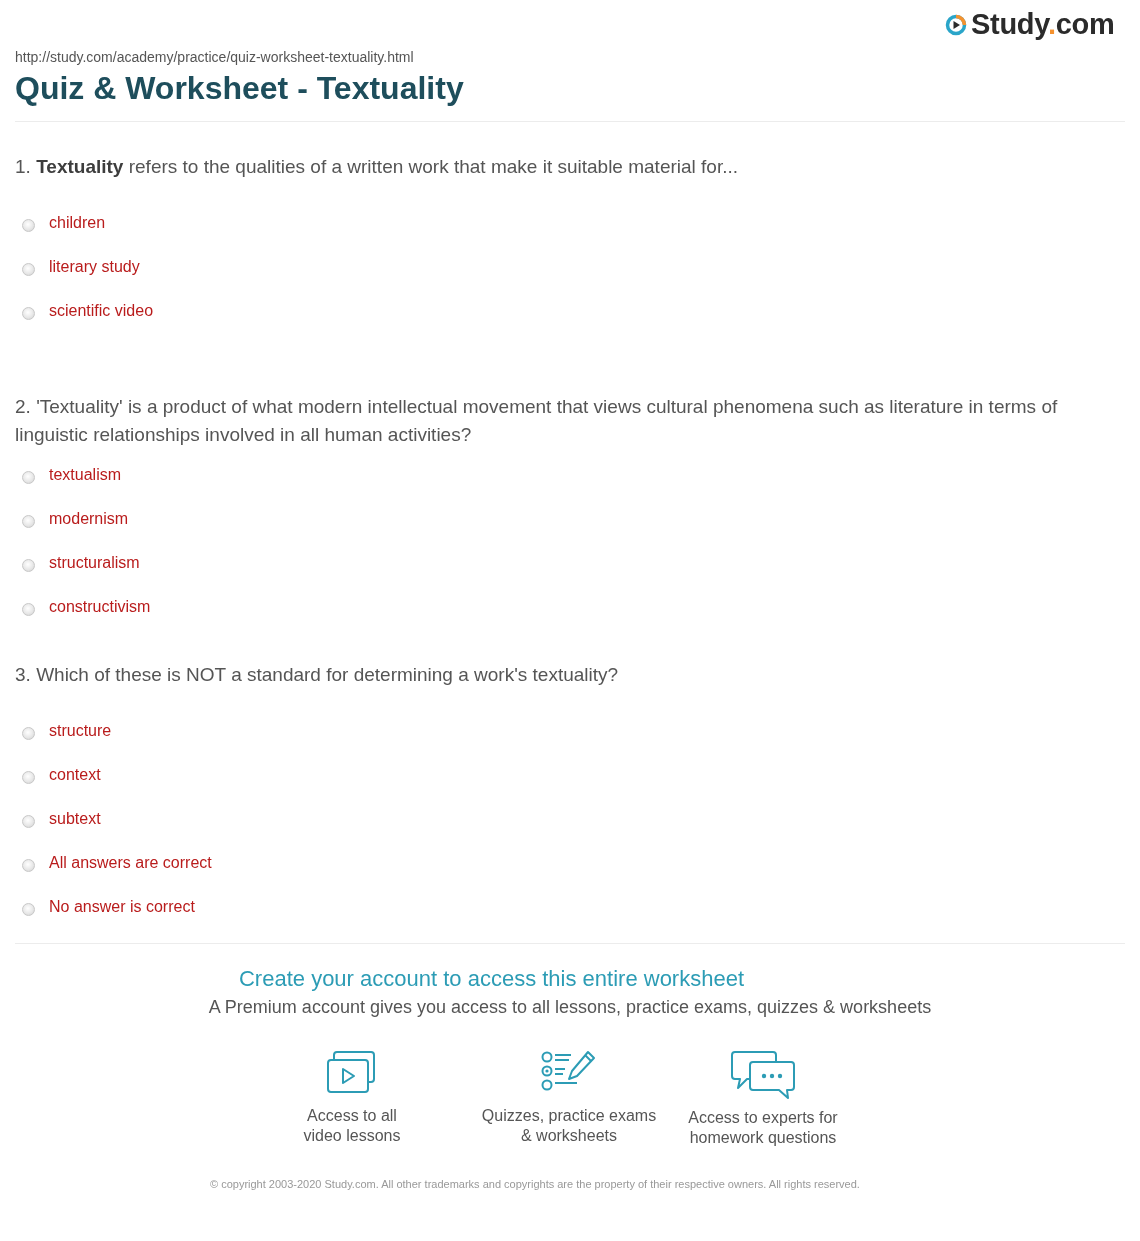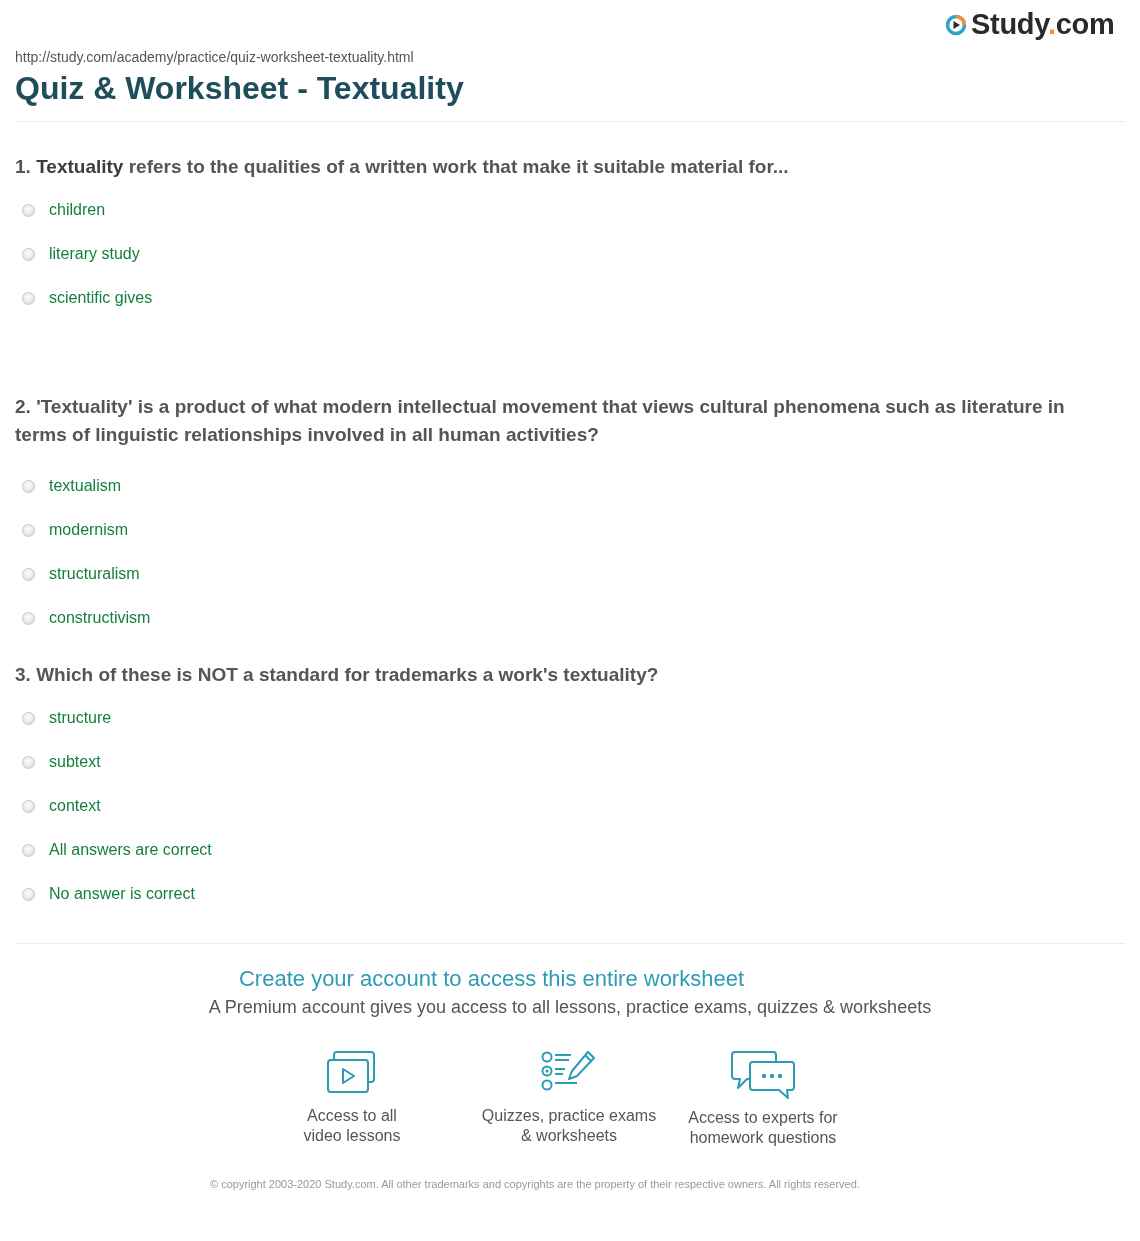--- a/index.html
+++ b/index.html
@@ -4,24 +4,24 @@
 <style>
   html, body { margin:0; padding:0; background:#ffffff; }
   body { width:1140px; height:1241px; position:relative; font-family:"Liberation Sans", "DejaVu Sans", sans-serif; color:#4a4a4a; overflow:hidden; }
   .url { position:absolute; left:15px; top:11px; font-size:14px; color:#555;margin-top:38px; }
   .logo { position:absolute; left:945px; top:8px; display:flex; align-items:center; }
   .logo-mark { width:22px; height:22px; margin-right:4px; }
   .logo-text { font-size:29px; font-weight:bold; color:#2b2b2b; letter-spacing:-0.3px; }
   .logo-text .dot { color:#f5922f; }
   .title { position:absolute; left:15px; top:70px; font-size:32px; font-weight:bold; color:#1e4e5c; margin:0; }
   .rule { position:absolute; left:15px; right:15px; height:1px; background:#ececec; }
-  .question { position:absolute; left:15px; width:1080px; font-size:19px; font-weight:bold; color:#555; line-height:28px; margin:0; }
+  .question { position:absolute; left:15px; width:1080px; font-size:19px; font-weight:normal; color:#555; line-height:28px; margin:0; }
   .question b { color:#3d3d3d; }
   .options { position:absolute; left:22px; }
-  .option { display:flex; align-items:center; height:44px; font-size:16px; color:#15803d; cursor:pointer; }
+  .option { display:flex; align-items:flex-end; height:44px; font-size:16px; color:#b91c1c; cursor:pointer; }
   .radio { width:11px; height:11px; border-radius:50%; border:1px solid #c8c8c8; background:radial-gradient(circle at 45% 40%, #ffffff 0%, #e8e8e8 55%, #cfcfcf 100%); margin-right:14px; flex:none; }
   .cta-title { position:absolute; left:0; width:983px; top:966px; text-align:center; font-size:22px; color:#2c9cb5; font-weight:normal; }
   .cta-sub { position:absolute; left:0; width:1140px; top:997px; text-align:center; font-size:18px; color:#555; }
   .feature { position:absolute; width:200px; text-align:center; top:1050px; }
   .feature svg { display:block; margin:0 auto; }
   .feature-text { margin-top:12px; font-size:16px; line-height:20px; color:#555; }
   .copyright { position:absolute; left:210px; width:720px; top:1176px; font-size:11px; line-height:17px; color:#999; }
 </style>
 </head>
 <body>
@@ -49,63 +49,63 @@
   <div class="option">
       <span class="radio"></span>
       <span>children</span>
     </div>
   <div class="option">
       <span class="radio"></span>
       <span>literary study</span>
     </div>
   <div class="option">
       <span class="radio"></span>
-      <span>scientific gives</span>
+      <span>scientific video</span>
     </div>
 </div>
 
 <p class="question" style="top:393px">
   <span>2.</span>
   <span>'Textuality' is a product of what modern intellectual movement that views cultural phenomena such as literature in terms of linguistic relationships involved in all human activities?</span>
 </p>
-<div class="options" style="top:464px">
+<div class="options" style="top:440px">
   <div class="option">
       <span class="radio"></span>
       <span>textualism</span>
     </div>
   <div class="option">
       <span class="radio"></span>
       <span>modernism</span>
     </div>
   <div class="option">
       <span class="radio"></span>
       <span>structuralism</span>
     </div>
   <div class="option">
       <span class="radio"></span>
       <span>constructivism</span>
     </div>
 </div>
 
 <p class="question" style="top:661px">
   <span>3.</span>
-  <span>Which of these is NOT a standard for trademarks a work's textuality?</span>
+  <span>Which of these is NOT a standard for determining a work's textuality?</span>
 </p>
 <div class="options" style="top:696px">
   <div class="option">
       <span class="radio"></span>
       <span>structure</span>
     </div>
   <div class="option">
       <span class="radio"></span>
-      <span>subtext</span>
+      <span>context</span>
     </div>
   <div class="option">
       <span class="radio"></span>
-      <span>context</span>
+      <span>subtext</span>
     </div>
   <div class="option">
       <span class="radio"></span>
       <span>All answers are correct</span>
     </div>
   <div class="option">
       <span class="radio"></span>
       <span>No answer is correct</span>
     </div>
 </div>

